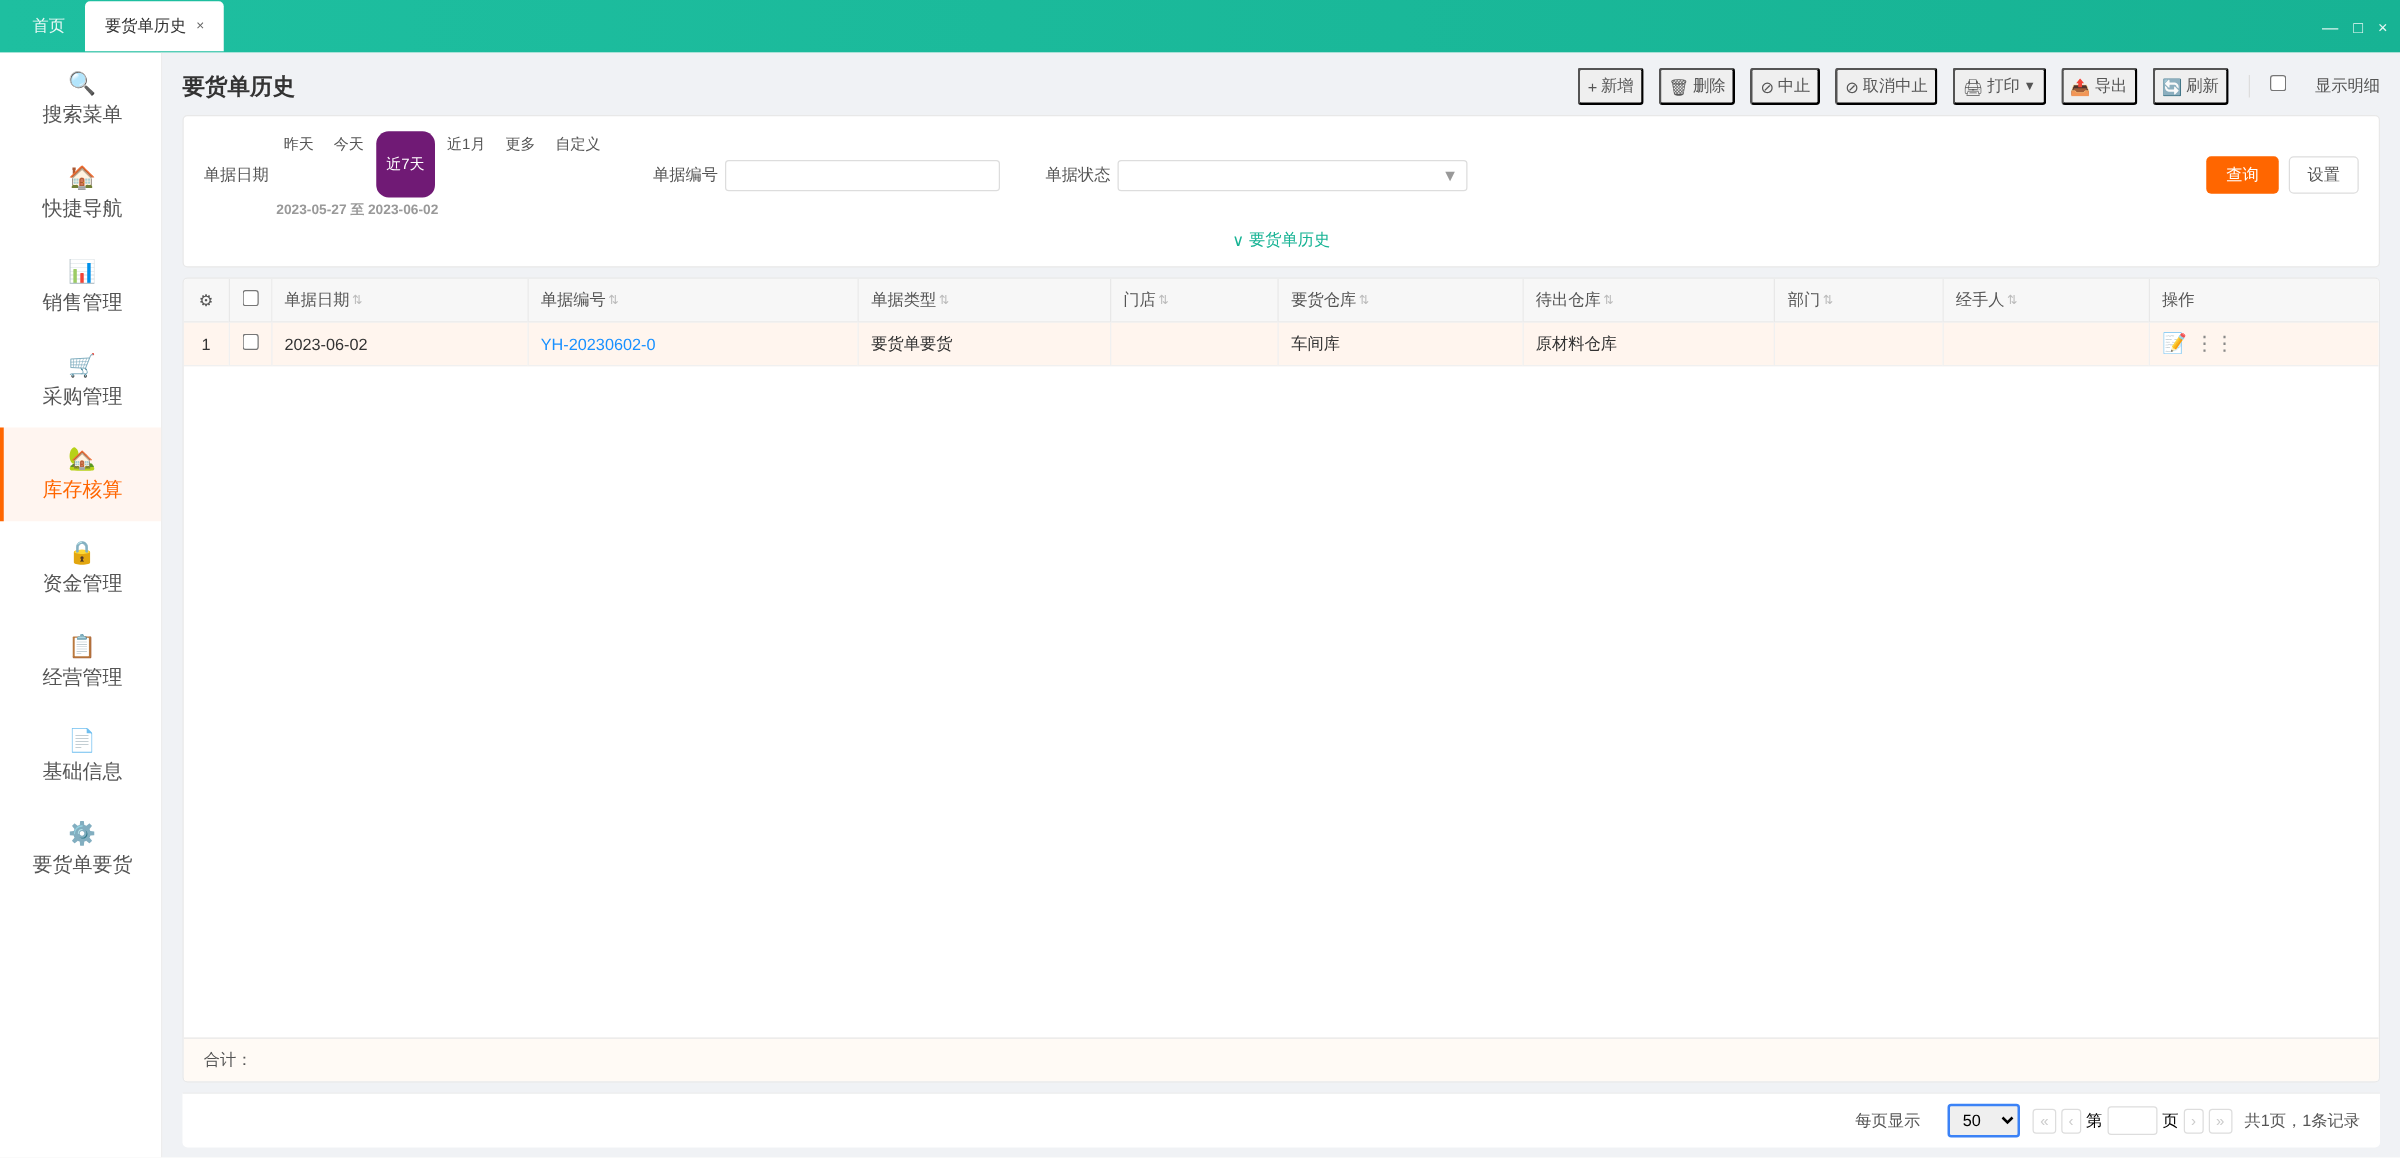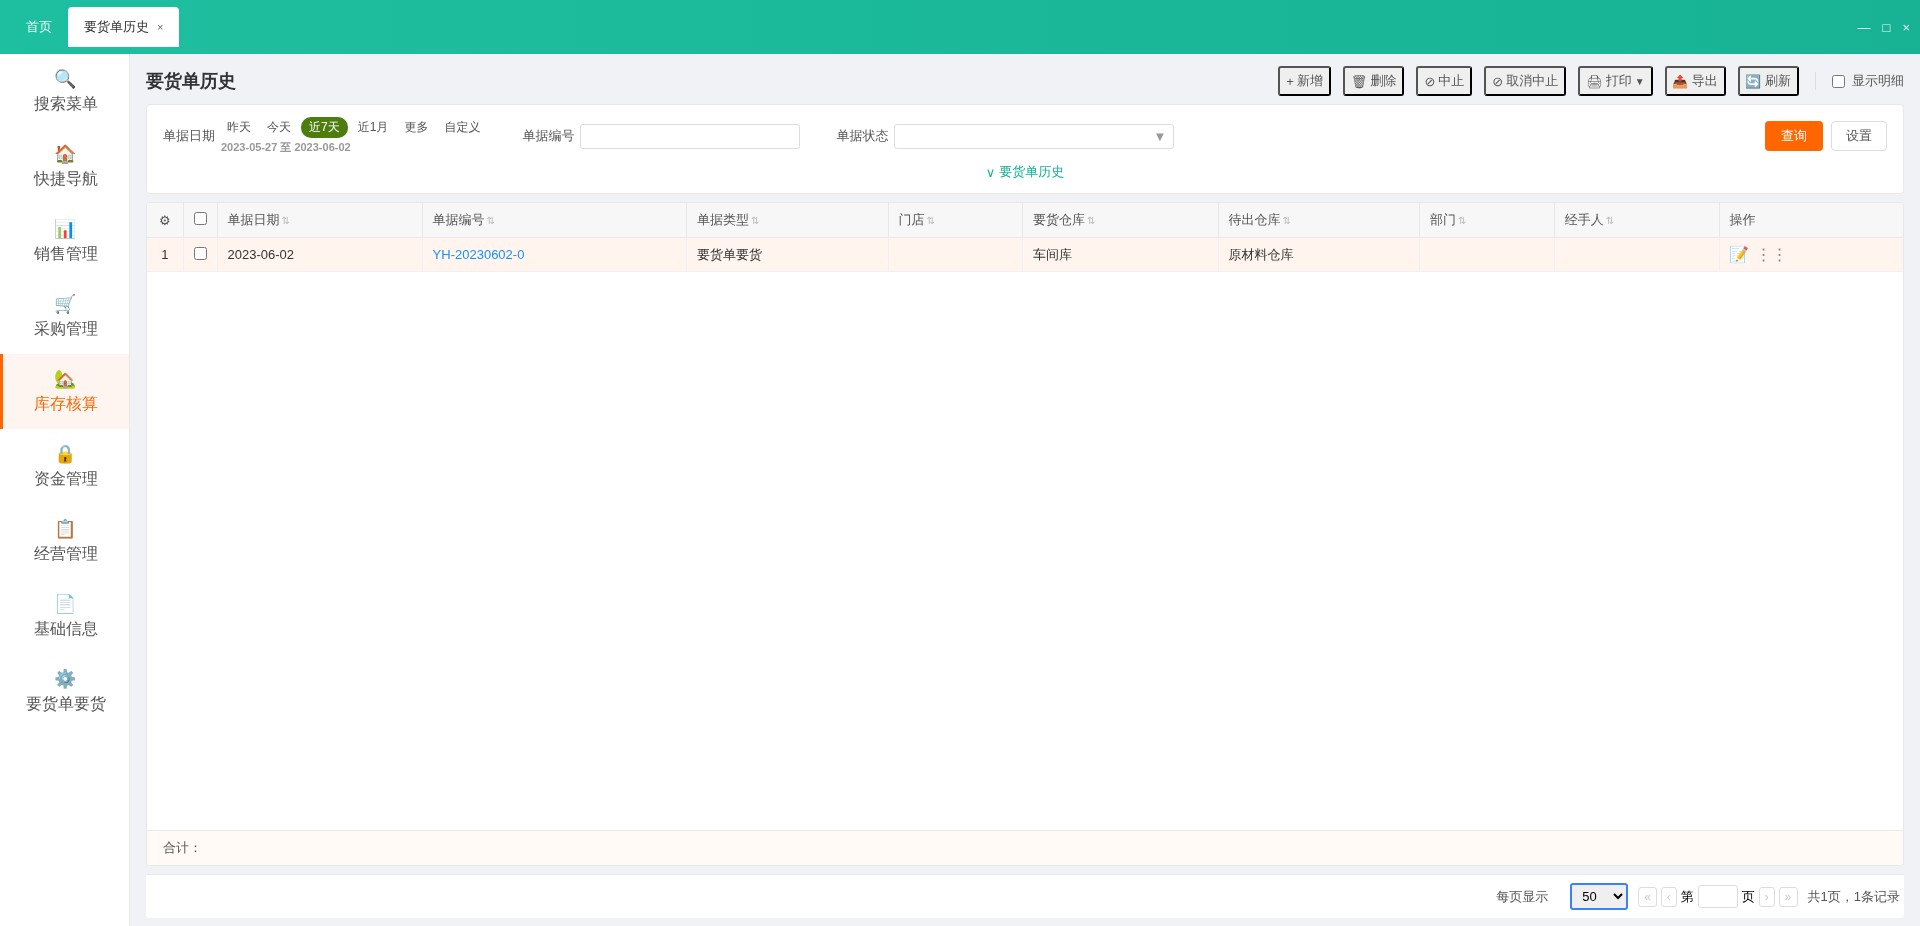--- a/index.html
+++ b/index.html
@@ -1,20 +1,20 @@
 <!DOCTYPE html>
 <html><head>
   <meta charset="utf-8">
   <style>
     * { box-sizing: border-box; margin: 0; padding: 0; font-family: 'Microsoft YaHei', Arial, sans-serif; font-size: 13px; }
     body { display: flex; flex-direction: column; height: 926px; overflow: hidden; background: #f5f5f5; }
 
     
     .top-bar {
-      height: 54px;
+      height: 42px;
       background: linear-gradient(90deg, #1ebfa0 0%, #17b394 100%);
       display: flex;
       align-items: center;
       padding: 0 10px;
       gap: 0;
       flex-shrink: 0;
     }
     .top-bar-tab {
       height: 40px;
       display: flex;
@@ -134,22 +134,22 @@
       background: #fff;
       color: #555;
       border: 1px solid #ddd;
       padding: 5px 14px;
       border-radius: 4px;
       cursor: pointer;
       font-size: 13px;
     }
     .display-detail-btn {
       display: flex;
-      align-items: center;
-      gap: 3px;
+      align-items: flex-start;
+      gap: 19px;
       cursor: pointer;
       color: #555;
       font-size: 13px;
     }
 
     
     .filter-area {
       background: #fff;
       margin: 0 16px 8px 16px;
       border-radius: 4px;
@@ -177,24 +177,24 @@
       gap: 4px;
     }
     .date-shortcut {
       padding: 2px 6px;
       border-radius: 3px;
       cursor: pointer;
       color: #555;
       font-size: 12px;
     }
     .date-shortcut.active {
-      background: #4d7c0f;
+      background: #701a75;
       color: #fff;
       border-radius: 10px;
-      padding: 2px 8px;
+      padding: 18px 8px;
     }
     .date-range-text {
       font-size: 11px;
       color: #999;
       margin-top: 2px;
       font-weight: bold;
     }
     .filter-input {
       border: 1px solid #ddd;
       border-radius: 3px;
@@ -310,21 +310,21 @@
       display: flex;
       align-items: center;
       color: #555;
       font-size: 13px;
     }
 
     
     .pagination-bar {
       background: #fff;
       border-top: 1px solid #e8e8e8;
-      padding: 8px 4px;
+      padding: 8px 16px;
       display: flex;
       align-items: center;
       justify-content: flex-end;
       gap: 10px;
       flex-shrink: 0;
       margin: 0 16px 8px 16px;
       border-radius: 0 0 4px 4px;
     }
     .page-size-label { color: #555; }
     .page-size-select {

